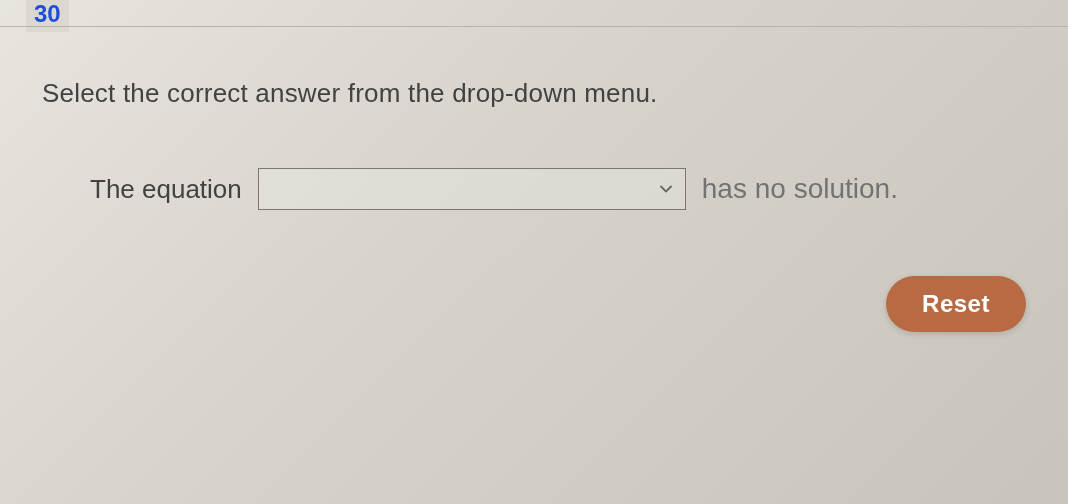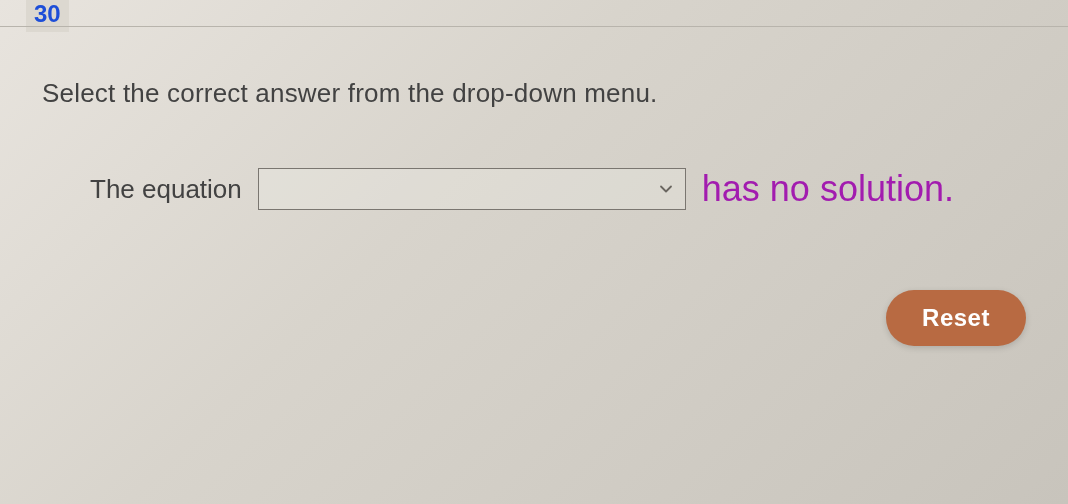--- a/index.html
+++ b/index.html
@@ -68,26 +68,26 @@
       cursor: pointer;
     }
     .chevron {
       width: 14px;
       height: 14px;
     }
     .chevron svg {
       display: block;
     }
     .suffix-text {
-      font-size: 36px;
-      color: #a21caf;
+      font-size: 28px;
+      color: #737373;
     }
     .reset-button {
       position: absolute;
-      top: 290px;
+      top: 276px;
       right: 42px;
       width: 140px;
       height: 56px;
       background: #b86a42;
       border: none;
       border-radius: 28px;
       color: #ffffff;
       font-size: 24px;
       font-weight: 600;
       cursor: pointer;

